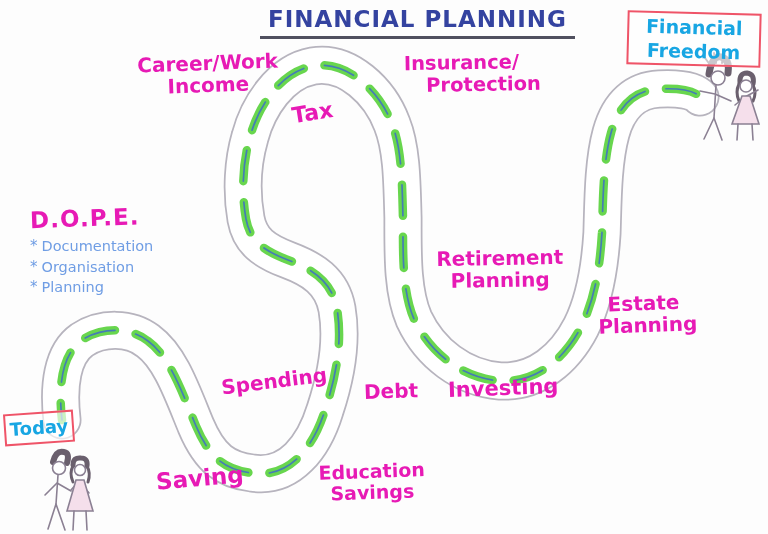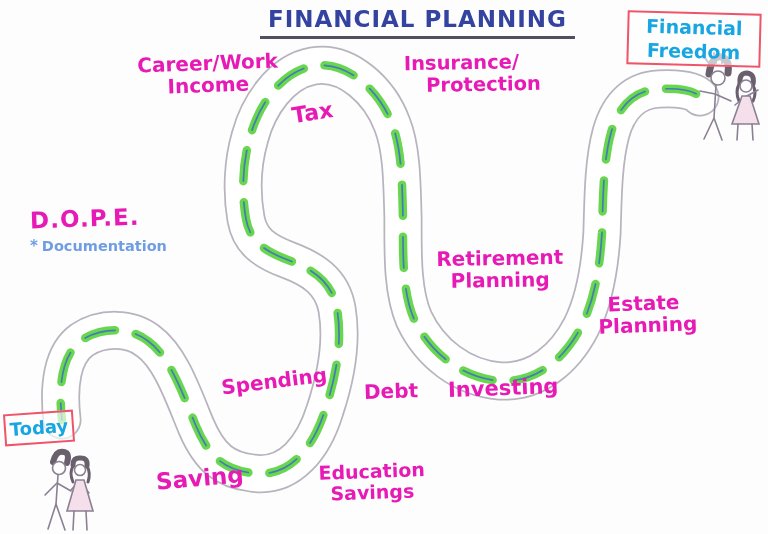--- a/index.html
+++ b/index.html
@@ -35,21 +35,21 @@
     color:var(--sign-text-cyan);font-weight:bold;text-align:center;
     background:rgba(255,255,255,.65);
   }
   .sign-today{left:4px;top:412px;width:70px;height:32px;font-size:18px;
     line-height:28px;transform:rotate(-4deg);}
   .sign-freedom{left:627px;top:12px;width:134px;height:54px;font-size:19px;
     line-height:1.26;padding-top:2px;transform:rotate(1.5deg);}
   .dope{position:absolute;z-index:3;left:30px;top:205px;}
   .dope-heading{font-size:23px;font-weight:bold;letter-spacing:1px;
     color:var(--milestone-magenta);transform:rotate(-2deg);margin-bottom:5px;}
-  .dope-item{font-size:14.5px;font-weight:bold;color:var(--dope-list-blue);
+  .dope-item{font-size:14.5px;font-weight:normal;color:var(--dope-list-blue);
     line-height:1.38;white-space:nowrap;}
   .dope-item .star{display:inline-block;margin-right:4px;font-size:15px;}
   .center{text-align:center;}
 </style>
 </head>
 <body>
 
 <div class="canvas">
 
   <svg width="768" height="534" viewBox="0 0 768 534">
@@ -171,20 +171,26 @@
   <div class="lbl center" style="left:316px;top:461px;width:112px;font-size:19px;transform:rotate(-2deg);">
     <div>Education</div>
     <div>Savings</div>
   </div>
 
   <div class="dope">
     <div class="dope-heading">D.O.P.E.</div>
     <div class="dope-item">
       <span class="star">*</span><span>Documentation</span>
     </div>
+    <div class="dope-item">
+      <span class="star">*</span><span>Organisation</span>
+    </div>
+    <div class="dope-item">
+      <span class="star">*</span><span>Planning</span>
+    </div>
   </div>
 
   <div class="sign sign-today">
     <span>Today</span>
   </div>
 
   <div class="sign sign-freedom">
     <div>Financial</div>
     <div>Freedom</div>
   </div>

